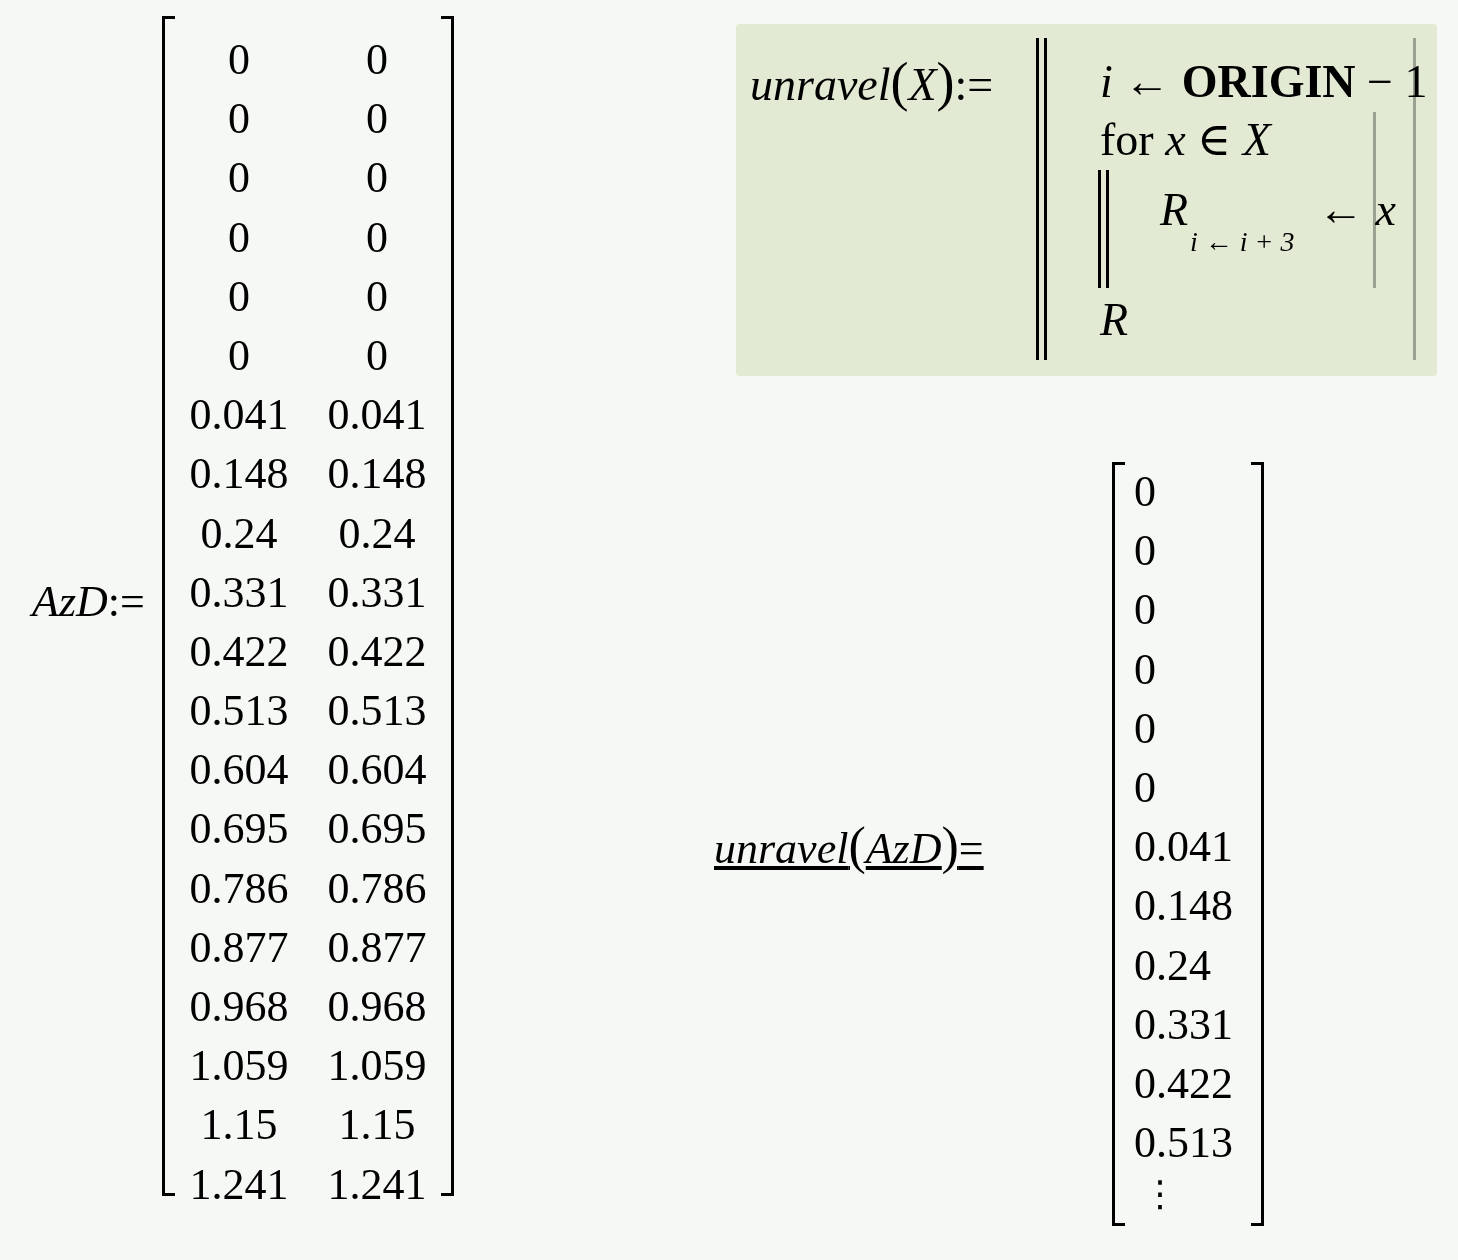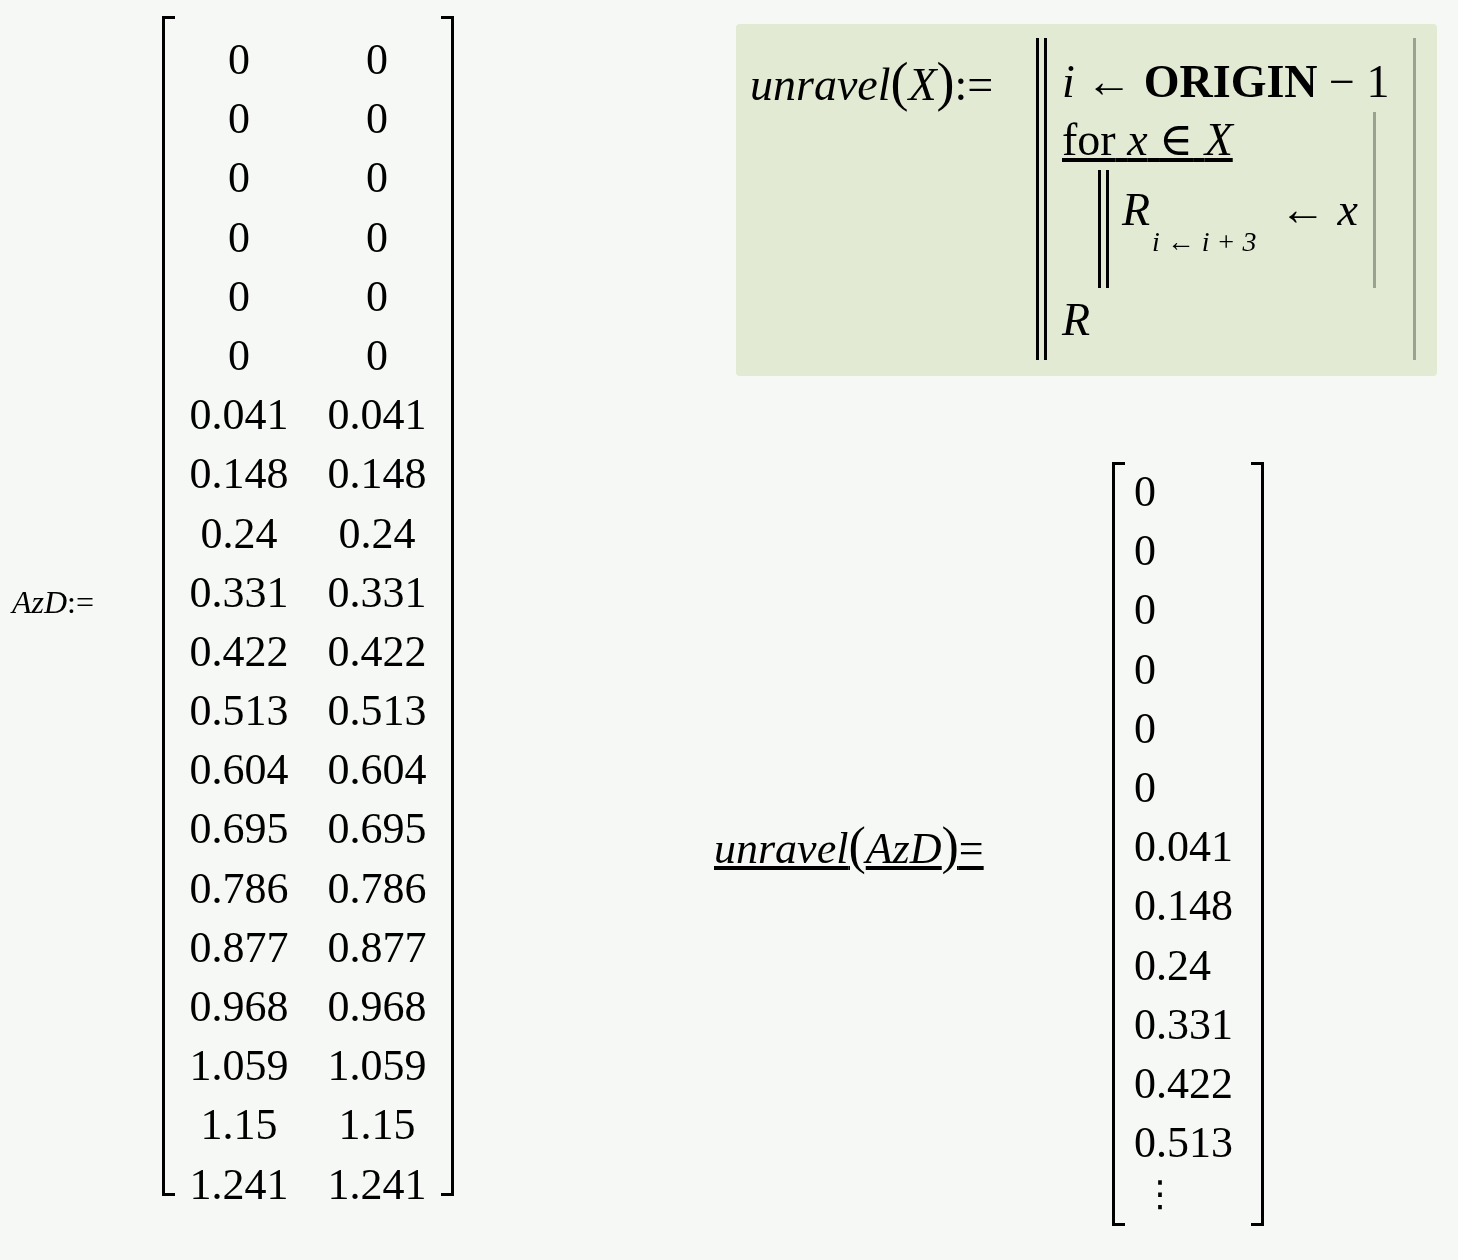--- a/index.html
+++ b/index.html
@@ -8,42 +8,42 @@
       background: #f6f8f5;
       position: relative;
       overflow: hidden;
       font-family: "Liberation Serif", "DejaVu Serif", serif;
       color: #000;
     }
     .abs { position: absolute; }
     .it { font-style: italic; }
 
     
-    #azd-label { left: 12px; top: 574px; font-size: 32px; line-height: 56px; white-space: nowrap; }
+    #azd-label { left: 32px; top: 574px; font-size: 44px; line-height: 56px; white-space: nowrap; }
     #azd-matrix { left: 162px; top: 16px; width: 292px; height: 1180px; }
     .bracket-l, .bracket-r {
       position: absolute; top: 0; bottom: 0; width: 10px;
       border-top: 3px solid #000; border-bottom: 3px solid #000;
     }
     .bracket-l { left: 0; border-left: 3px solid #000; }
     .bracket-r { right: 0; border-right: 3px solid #000; }
     .mcol { position: absolute; top: 14px; text-align: center; }
     #azd-col0 { left: 16px; width: 122px; }
     #azd-col1 { left: 154px; width: 122px; }
     .mcell { height: 59.2px; line-height: 59.2px; font-size: 44px; white-space: nowrap; }
 
     
     #program-block {
       left: 736px; top: 24px; width: 701px; height: 352px;
       background: #e2ead3; border-radius: 4px;
     }
     #fn-def-label { left: 14px; top: 30px; font-size: 46px; line-height: 56px; white-space: nowrap; }
     .bar { position: absolute; background: #000; width: 3px; }
     .gbar { position: absolute; background: #9aa392; width: 3px; }
-    .pline { position: absolute; font-size: 46px; line-height: 56px; white-space: nowrap; }
+    .pline { position: absolute; font-size: 46px; line-height: 56px; white-space: nowrap; margin-left: 38px; }
     .sub { font-size: 28px; font-style: italic; }
 
     
     #result-label { left: 714px; top: 818px; font-size: 44px; line-height: 56px; white-space: nowrap; text-decoration: underline; }
     #result-matrix { left: 1112px; top: 462px; width: 152px; height: 764px; }
     #result-col { left: 22px; top: 0px; text-align: left; }
     .vdots { font-size: 36px; line-height: 16px; padding-left: 8px; }
   </style>
 </head>
 <body>
@@ -112,21 +112,21 @@
   <div class="gbar" style="left:677px; top:14px; height:322px;"></div>
   <div class="gbar" style="left:637px; top:88px; height:176px;"></div>
 
   <div class="pline" style="left:326px; top:30px;">
     <span class="it">i</span>
     <span>←</span>
     <b>ORIGIN</b>
     <span>− 1</span>
   </div>
 
-  <div class="pline" style="left:326px; top:88px;text-decoration:underline;">
+  <div class="pline" style="left:326px; top:88px;">
     <span>for</span>
     <span class="it">x</span>
     <span>∈</span>
     <span class="it">X</span>
   </div>
 
   <div class="bar" style="left:362px; top:146px; height:118px;"></div>
   <div class="bar" style="left:370px; top:146px; height:118px;"></div>
 
   <div class="pline" style="left:386px; top:158px;">

